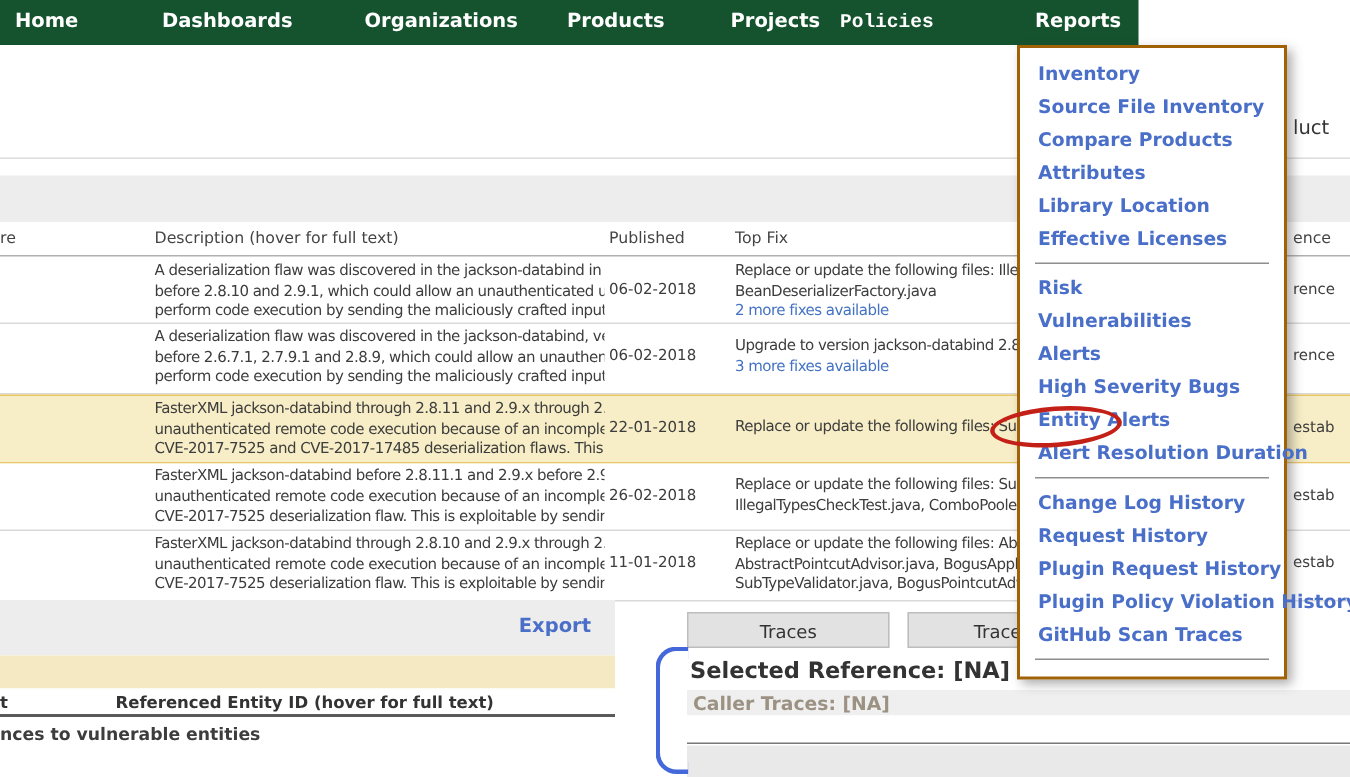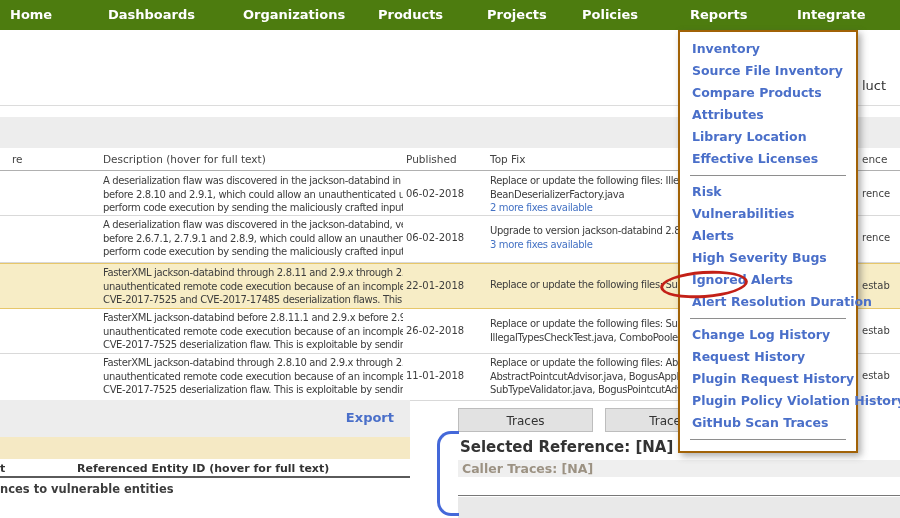--- a/index.html
+++ b/index.html
@@ -1,38 +1,38 @@
 <!DOCTYPE html>
 <html><head>
 <meta charset="utf-8">
 <style>
   * { margin:0; padding:0; box-sizing:border-box; }
   body { background:#fff; }
   .page { position:relative; width:900px; height:518px; background:#fff; overflow:hidden;
           font-family:"DejaVu Sans", sans-serif; color:#3d3d3d; }
 
   
-  .navbar { position:absolute; top:0; left:0; width:900px; height:30px; background:#4d7c0f; z-index:5;text-align:right; }
+  .navbar { position:absolute; top:0; left:0; width:759px; height:30px; background:#14532d; z-index:5;text-align:right; }
   .nav-item { position:absolute; top:0; height:30px; line-height:30px; color:#fff;
               font-weight:bold; font-size:13px; cursor:pointer; white-space:nowrap; }
   .nav-item:nth-child(1){left:10px;} .nav-item:nth-child(2){left:108px;}
   .nav-item:nth-child(3){left:243px;} .nav-item:nth-child(4){left:378px;}
-  .nav-item:nth-child(5){left:487px;} .nav-item:nth-child(6){left:582px;}
+  .nav-item:nth-child(5){left:487px;} .nav-item:nth-child(6){left:560px;font-family:Liberation Mono, monospace;}
   .nav-item:nth-child(7){left:690px;} .nav-item:nth-child(8){left:797px;}
 
   
   .partial-heading { position:absolute; top:78px; left:862px; font-size:13px; color:#333; }
   .top-divider { position:absolute; top:105px; left:0; width:900px; border-top:1px solid #dcdcdc; }
   .gray-band { position:absolute; top:117px; left:0; width:900px; height:31px; background:#ededed; }
 
   
   .vuln-header { position:absolute; top:148px; left:0; width:900px; height:23px;
                  background:#fff; border-bottom:1px solid #b0b0b0; font-size:10.5px; color:#444; }
   .vuln-header span { position:absolute; top:5px; white-space:nowrap; }
-  .h-score{left:12px;} .h-desc{left:103px;} .h-pub{left:406px;} .h-fix{left:490px;} .h-ref{left:862px;}
+  .h-score{left:0;} .h-desc{left:103px;} .h-pub{left:406px;} .h-fix{left:490px;} .h-ref{left:862px;}
 
   .rows { position:absolute; top:172px; left:0; width:900px; }
   .vrow { position:relative; width:900px; border-bottom:1px solid #d9d9d9; background:#fff; }
   .vrow.h44{height:44px;} .vrow.h47{height:47px;} .vrow.h46{height:46px;} .vrow.h45{height:45px;}
   .vrow.highlight { background:#f7edc6; border-top:1px solid #e7c76a; border-bottom:1px solid #e7c76a; }
   .c-desc { position:absolute; left:103px; top:2px; width:300px; overflow:hidden; }
   .c-desc div { white-space:nowrap; font-size:10px; letter-spacing:-0.35px; line-height:13.5px; }
   .c-pub { position:absolute; left:406px; top:16px; font-size:10px; white-space:nowrap; }
   .c-fix { position:absolute; left:490px; width:200px; overflow:hidden; }
   .c-fix div { white-space:nowrap; font-size:10px; letter-spacing:-0.35px; line-height:13.5px; }
@@ -217,21 +217,21 @@
     <div class="menu-item">Source File Inventory</div>
     <div class="menu-item">Compare Products</div>
     <div class="menu-item">Attributes</div>
     <div class="menu-item">Library Location</div>
     <div class="menu-item">Effective Licenses</div>
     <div class="menu-divider"></div>
     <div class="menu-item">Risk</div>
     <div class="menu-item">Vulnerabilities</div>
     <div class="menu-item">Alerts</div>
     <div class="menu-item">High Severity Bugs</div>
-    <div class="menu-item">Ignored Alerts</div>
+    <div class="menu-item">Entity Alerts</div>
     <div class="menu-item">Alert Resolution Duration</div>
     <div class="menu-divider"></div>
     <div class="menu-item">Change Log History</div>
     <div class="menu-item">Request History</div>
     <div class="menu-item">Plugin Request History</div>
     <div class="menu-item">Plugin Policy Violation History</div>
     <div class="menu-item">GitHub Scan Traces</div>
     <div class="menu-divider"></div>
   </div>
 

